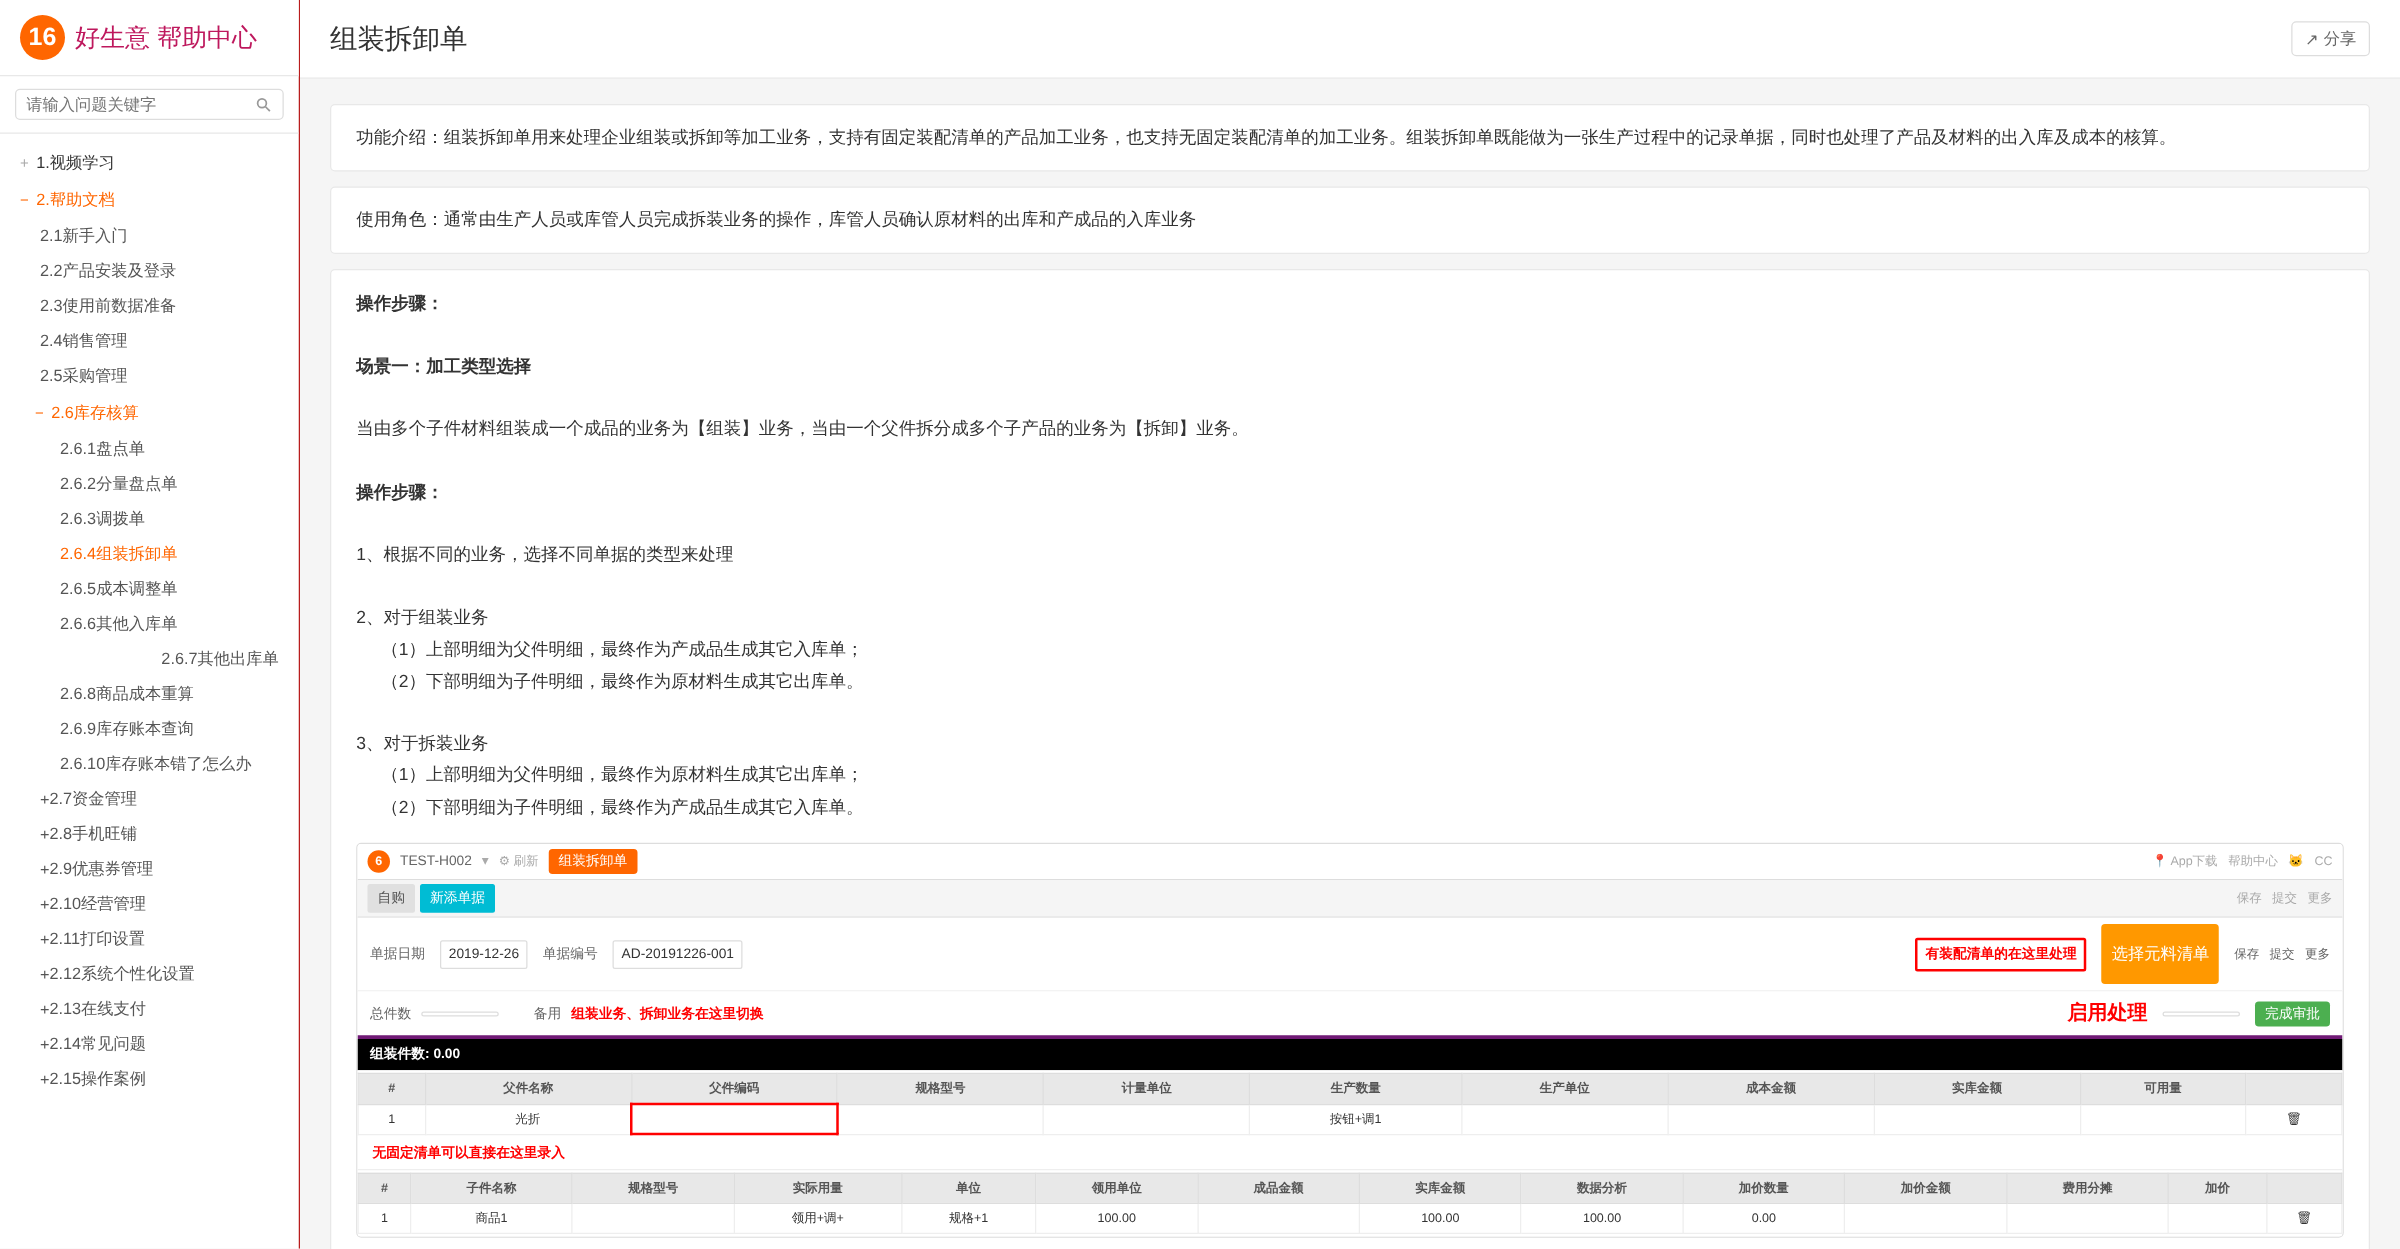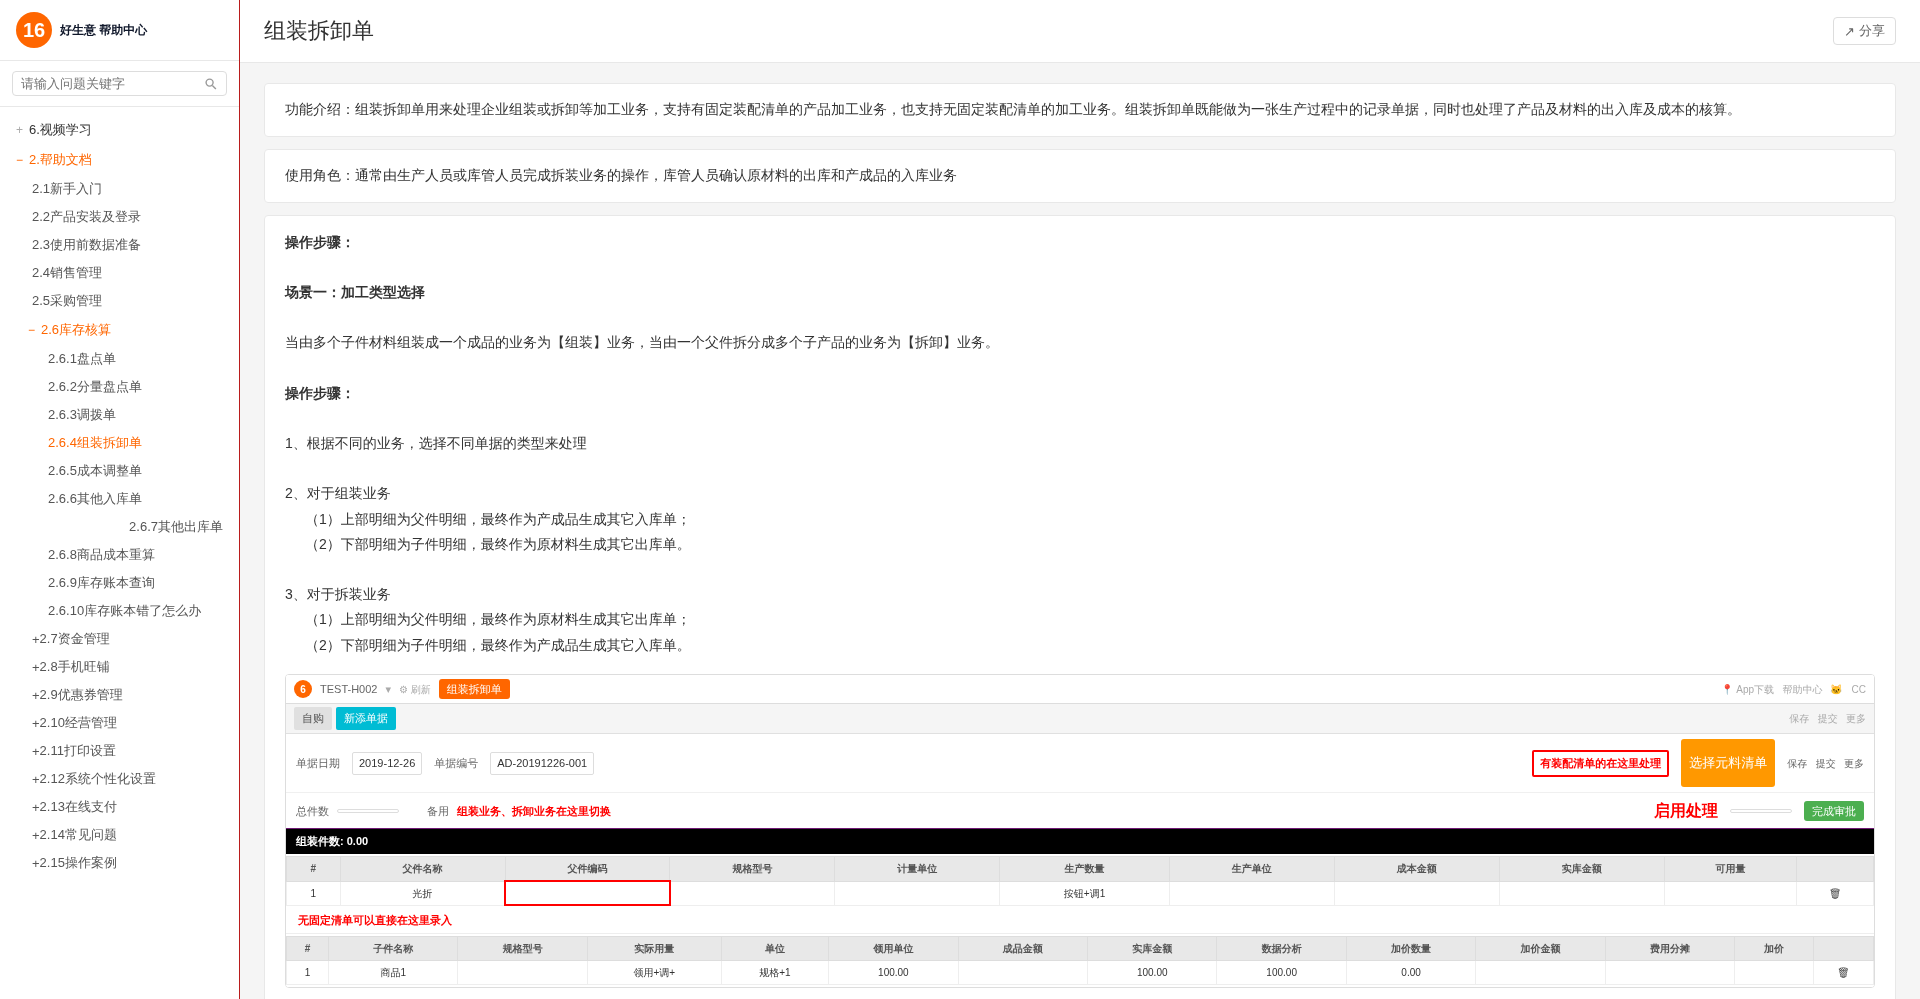--- a/index.html
+++ b/index.html
@@ -31,23 +31,23 @@
       color: white;
       font-size: 20px;
       font-weight: bold;
       display: flex;
       align-items: center;
       justify-content: center;
       margin-right: 8px;
       flex-shrink: 0;
     }
     .logo-text {
-      font-size: 12px;
-      font-weight: bold;
-      color: #0f172a;
+      font-size: 20px;
+      font-weight: normal;
+      color: #be185d;
     }
     .search-box {
       padding: 10px 12px;
       border-bottom: 1px solid #e8e8e8;
     }
     .search-input-wrapper {
       display: flex;
       align-items: center;
       border: 1px solid #ddd;
       border-radius: 4px;
@@ -211,21 +211,21 @@
           <circle cx="8" cy="8" r="5" stroke="#999" stroke-width="2" fill="none"></circle>
           <line x1="12" y1="12" x2="17" y2="17" stroke="#999" stroke-width="2"></line>
         </svg>
     </div>
   </div>
 
   <nav class="nav-tree">
 
     <div class="nav-item parent">
       <span class="icon-prefix">+</span>
-      <span>6.视频学习</span>
+      <span>1.视频学习</span>
     </div>
 
     <div class="nav-item parent expanded">
       <span class="icon-prefix minus">−</span>
       <span>2.帮助文档</span>
     </div>
 
     <div class="nav-child">
       <span>2.1新手入门</span>
     </div>
@@ -387,21 +387,21 @@
             <span style="border:1px solid #ddd;padding:1px 6px;border-radius:2px;">2019-12-26</span>
             <span style="color:#666;">单据编号</span>
             <span style="border:1px solid #ddd;padding:1px 6px;border-radius:2px;">AD-20191226-001</span>
             <span style="flex:1;"></span>
 
             <span style="color:red;font-size:11px;font-weight:bold;border:2px solid red;padding:2px 6px;border-radius:2px;">有装配清单的在这里处理</span>
             <span style="background:#ff9800;color:white;padding:13px 8px;border-radius:3px;font-size:13px;">选择元料清单</span>
             <span style="font-size:10px;color:#666;">保存 &nbsp; 提交 &nbsp; 更多</span>
           </div>
 
-          <div style="display:flex;align-items:center;gap:8px;padding:4px 10px;font-size:11px;background:#fff;border-bottom:1px solid #701a75;font-family:Liberation Serif, serif;">
+          <div style="display:flex;align-items:center;gap:8px;padding:4px 10px;font-size:11px;background:#fff;border-bottom:3px solid #701a75;font-family:Liberation Serif, serif;">
             <span style="color:#666;">总件数</span>
             <span style="border:1px solid #ddd;padding:1px 30px;border-radius:2px;"></span>
             <span style="color:#666;margin-left:20px;">备用</span>
 
             <span style="color:red;font-size:11px;font-weight:bold;">组装业务、拆卸业务在这里切换</span>
             <span style="flex:1;"></span>
 
             <span style="color:red;font-size:16px;font-weight:bold;">启用处理</span>
             <span style="border:1px solid #ddd;padding:1px 30px;border-radius:2px;margin-left:4px;"></span>
             <span style="background:#4caf50;color:white;padding:1px 8px;border-radius:3px;font-size:11px;margin-left:4px;">完成审批</span>

